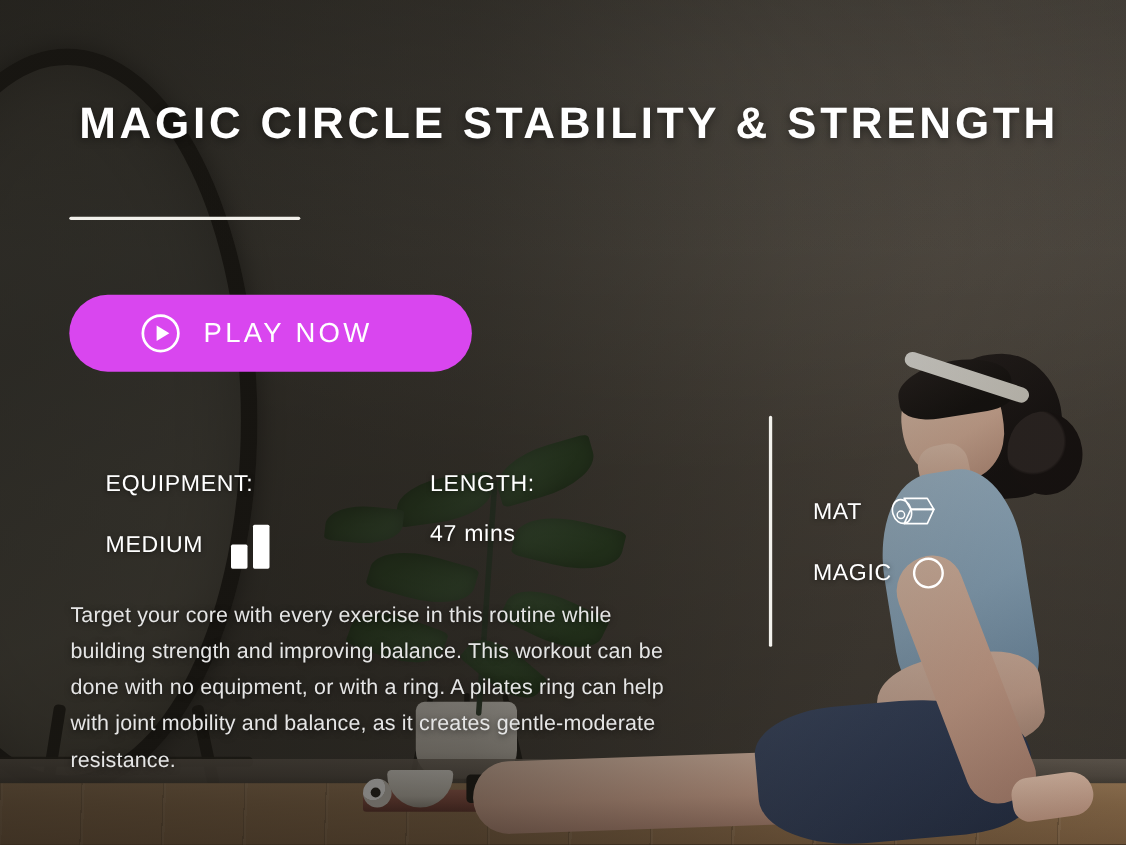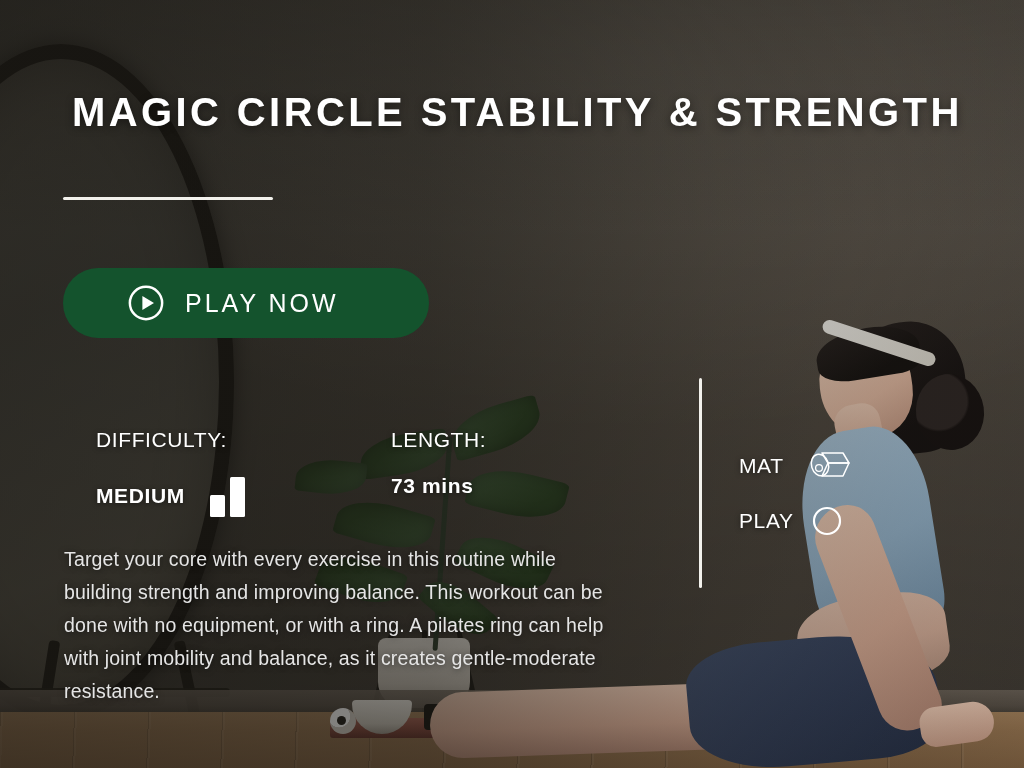--- a/index.html
+++ b/index.html
@@ -240,21 +240,21 @@
     position:absolute; left:63px; top:197px;
     width:210px; height:3px;
     background:#f2f1ec;
     border-radius:2px;
   }
 
   .play-btn{
     position:absolute; left:63px; top:268px;
     width:366px; height:70px;
     border-radius:35px;
-    background:#14532d;
+    background:#d946ef;
     display:flex; align-items:center;
     padding-left:64px;
     border:none;
     cursor:pointer;
   }
   .play-icon{ width:38px; height:38px; flex:0 0 auto; display:block; }
   .play-label{
     color:#ffffff;
     font-size:25px;
     letter-spacing:3px;
@@ -265,21 +265,21 @@
   .stat{ position:absolute; color:#fff; }
   .stat-label{
     font-size:21px; letter-spacing:.6px; font-weight:400;
     text-shadow:0 1px 5px rgba(0,0,0,.5);
   }
   .stat-row{
     display:flex; align-items:center; gap:22px;
     margin-top:22px;
   }
   .stat-value{
-    font-size:21px; letter-spacing:.6px; font-weight:700;
+    font-size:21px; letter-spacing:.6px; font-weight:400;
     text-shadow:0 1px 5px rgba(0,0,0,.5);
   }
 
   .stat-difficulty{ left:96px; top:428px; }
   .stat-length{ left:391px; top:428px; }
 
   .bars{ display:block; }
 
   .divider{
     position:absolute; left:699px; top:378px;
@@ -383,53 +383,53 @@
 
     <button class="play-btn">
       <svg class="play-icon" viewBox="0 0 40 40">
         <circle cx="20" cy="20" r="17" fill="none" stroke="#ffffff" stroke-width="2.6"></circle>
         <path d="M16.2 12.6 L28.4 20 L16.2 27.4 Z" fill="#ffffff"></path>
       </svg>
       <span class="play-label">PLAY NOW</span>
     </button>
 
     <div class="stat stat-difficulty">
-      <div class="stat-label">DIFFICULTY:</div>
+      <div class="stat-label">EQUIPMENT:</div>
       <div class="stat-row">
         <span class="stat-value">MEDIUM</span>
         <svg class="bars" width="44" height="44" viewBox="0 0 44 44">
           <rect x="3" y="21" width="15" height="22" rx="1.5" fill="#ffffff"></rect>
           <rect x="23" y="3" width="15" height="40" rx="1.5" fill="#ffffff"></rect>
         </svg>
       </div>
     </div>
 
     <div class="stat stat-length">
       <div class="stat-label">LENGTH:</div>
       <div class="stat-row">
-        <span class="stat-value">73 mins</span>
+        <span class="stat-value">47 mins</span>
       </div>
     </div>
 
     <div class="divider"></div>
 
     <div class="equipment">
 
       <div class="eq-item">
         <span class="eq-name">MAT</span>
         <svg width="42" height="34" viewBox="0 0 42 34">
           <path d="M13 4 L34 4 L40 14 L19 14 Z" fill="none" stroke="#ffffff" stroke-width="1.5" stroke-linejoin="round"></path>
           <path d="M19 14 L40 14 L34 27 L13 27 Z" fill="none" stroke="#ffffff" stroke-width="1.5" stroke-linejoin="round"></path>
           <ellipse cx="11" cy="16" rx="8.5" ry="11" fill="none" stroke="#ffffff" stroke-width="1.5" transform="rotate(-16 11 16)"></ellipse>
           <circle cx="10" cy="19" r="3.4" fill="none" stroke="#ffffff" stroke-width="1.3"></circle>
         </svg>
       </div>
 
       <div class="eq-item">
-        <span class="eq-name">PLAY</span>
+        <span class="eq-name">MAGIC</span>
         <svg width="34" height="34" viewBox="0 0 34 34">
           <circle cx="17" cy="17" r="13" fill="none" stroke="#ffffff" stroke-width="2.2"></circle>
         </svg>
       </div>
     </div>
 
     <p class="description">Target your core with every exercise in this routine while building strength and improving balance. This workout can be done with no equipment, or with a ring. A pilates ring can help with joint mobility and balance, as it creates gentle-moderate resistance.</p>
 
   </div>
 </div>

